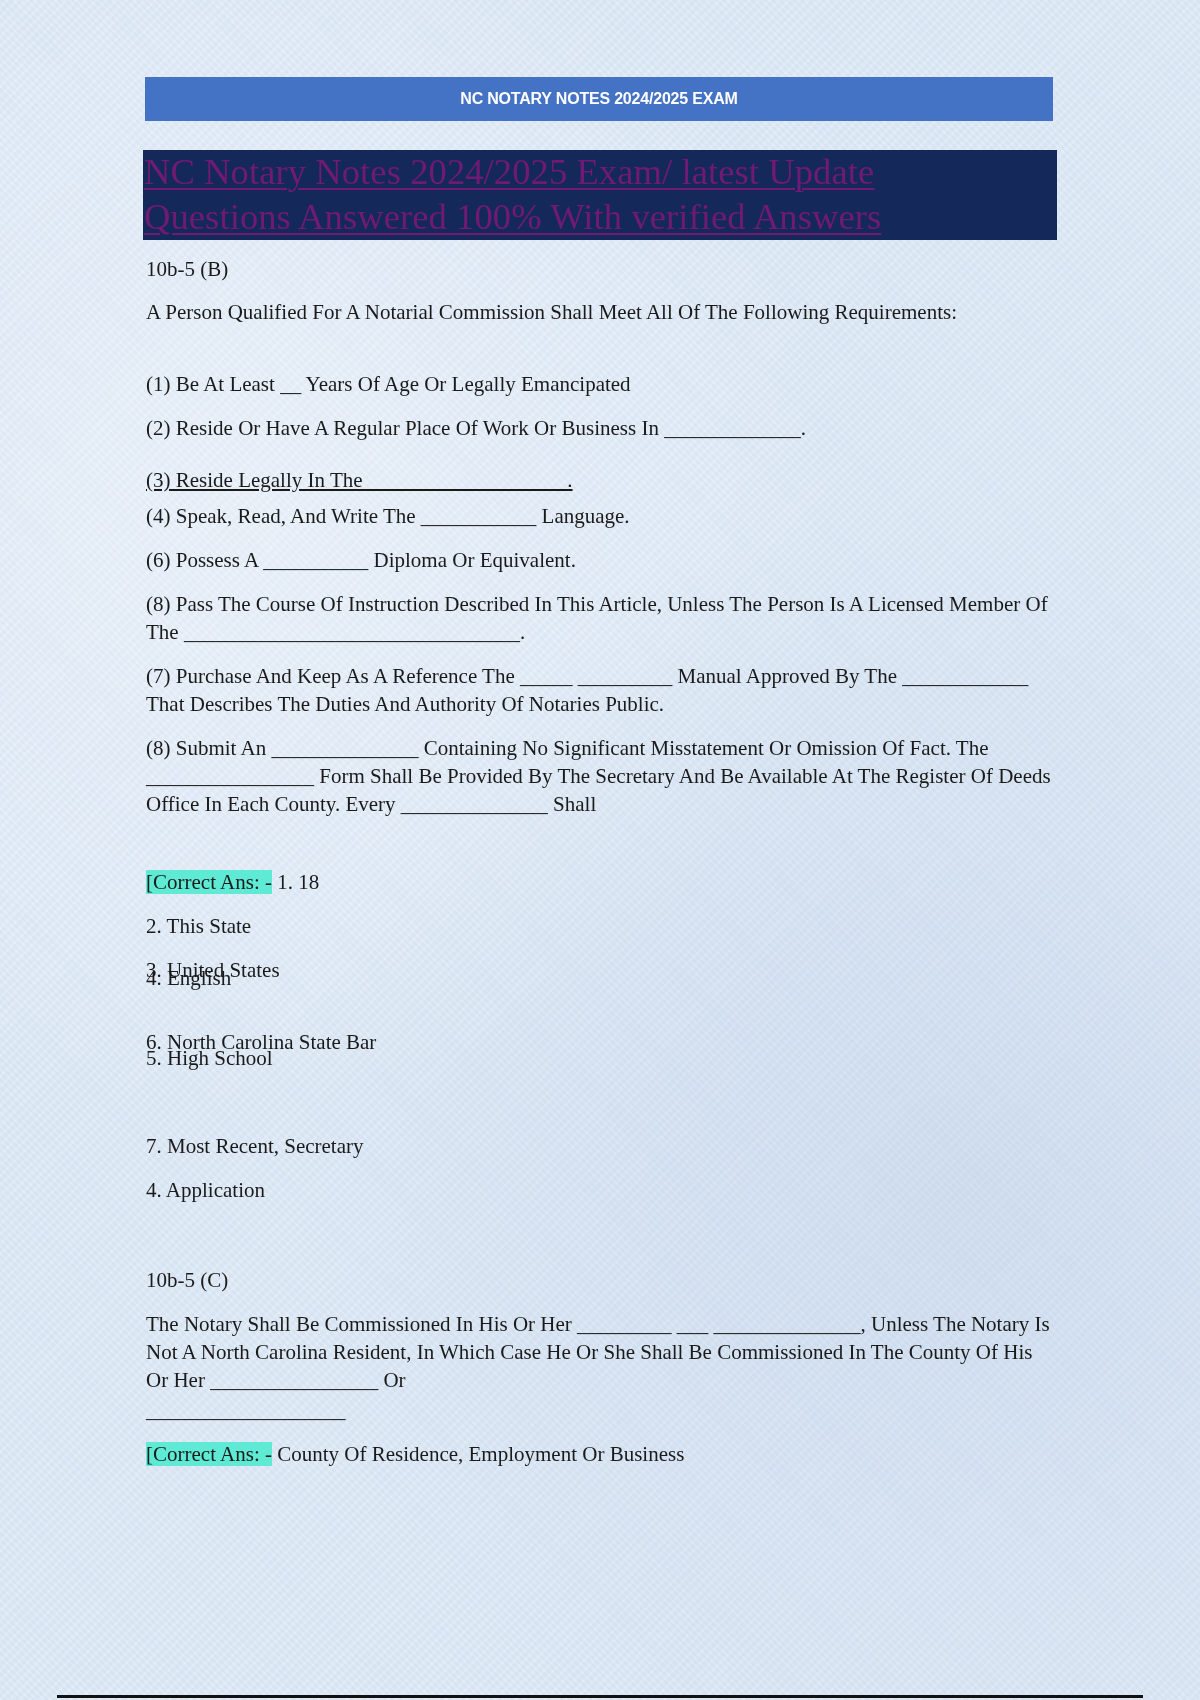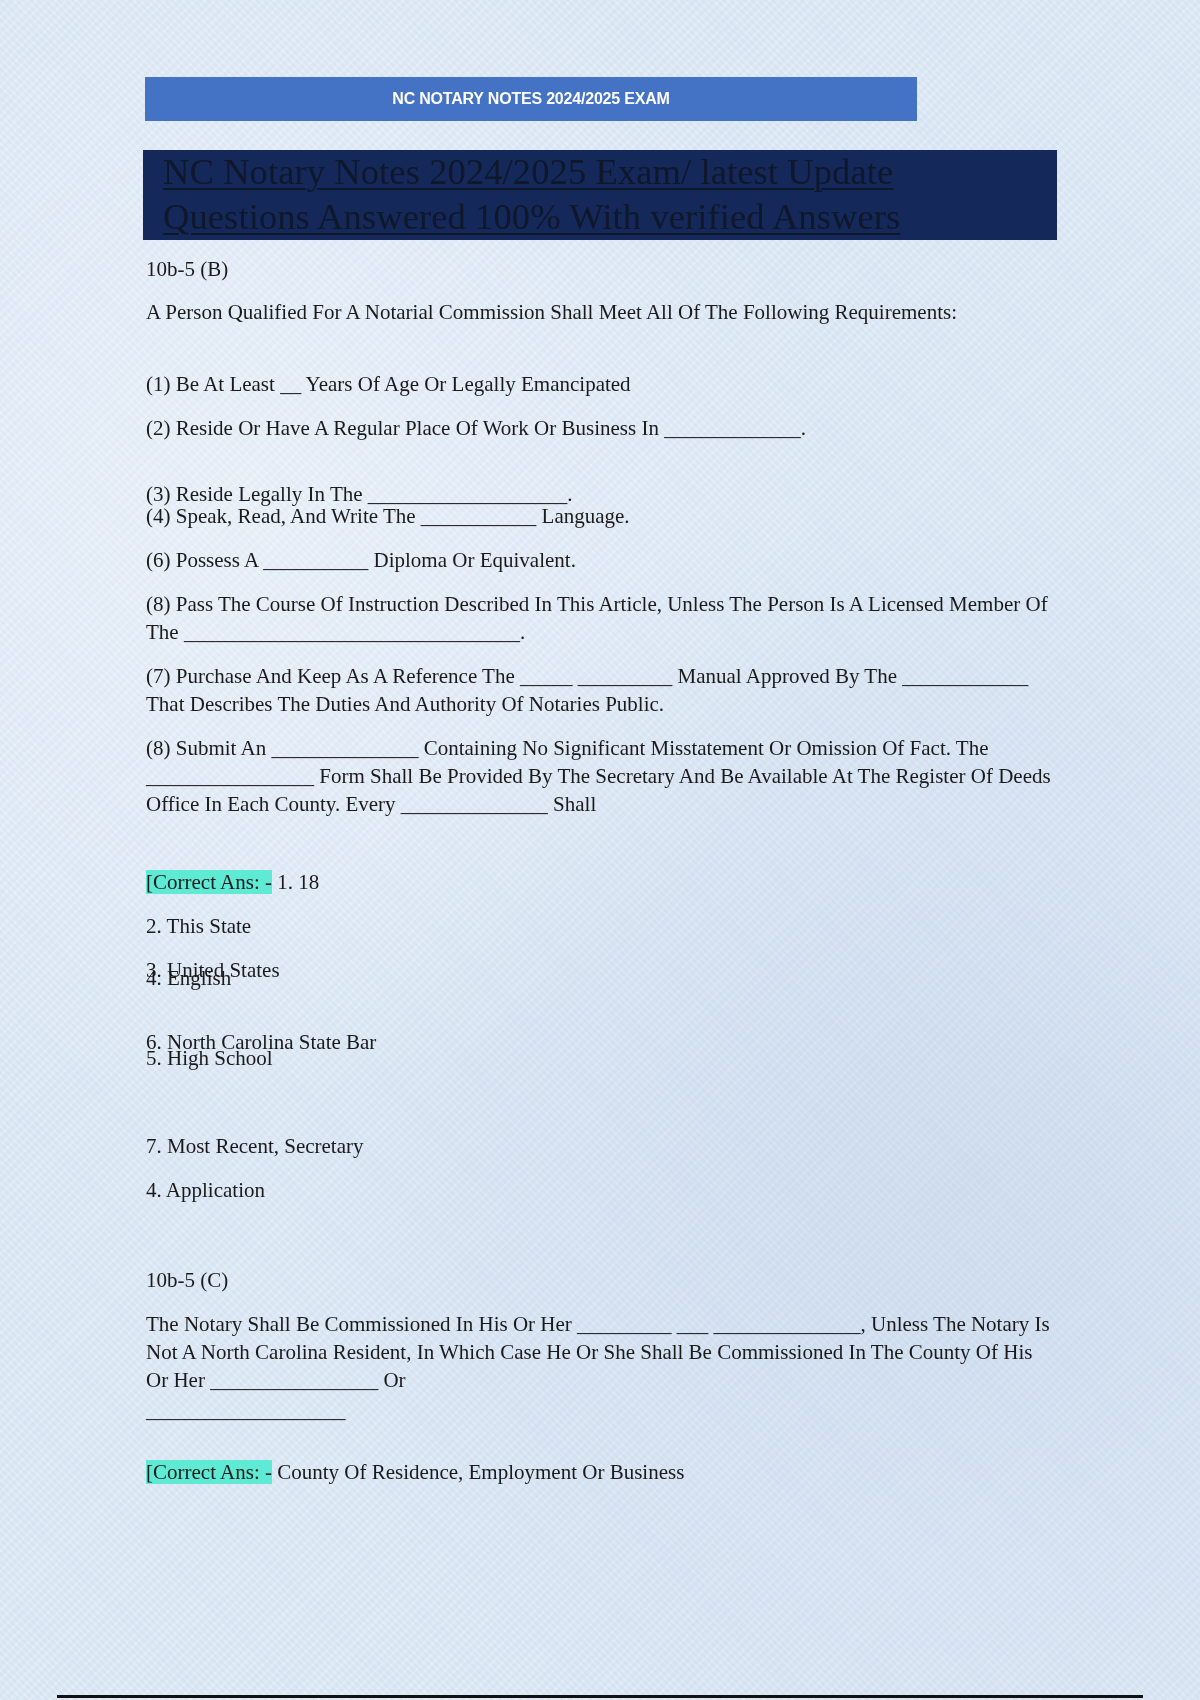--- a/index.html
+++ b/index.html
@@ -8,36 +8,36 @@
       background-color: #dce8f5;
       background-image:
         radial-gradient(circle at 20% 30%, rgba(255,255,255,0.35) 0, rgba(255,255,255,0) 40%),
         radial-gradient(circle at 80% 70%, rgba(180,200,225,0.35) 0, rgba(180,200,225,0) 45%),
         repeating-linear-gradient(45deg, rgba(255,255,255,0.12) 0 2px, rgba(200,215,235,0.12) 2px 5px),
         repeating-linear-gradient(-45deg, rgba(255,255,255,0.10) 0 3px, rgba(190,208,230,0.10) 3px 7px);
       font-family: "DejaVu Serif", serif;
       color: #1a1a1a;
     }
     .header-bar {
-      position: absolute; left: 145px; top: 77px; width: 772px; height: 44px;
+      position: absolute; left: 145px; top: 77px; width: 908px; height: 44px;
       background: #4472c4;
       color: #ffffff; font-family: "Liberation Sans", sans-serif;
       font-weight: bold; font-size: 16px;
       display: flex; align-items: center; justify-content: center;
       letter-spacing: -0.2px;
     }
     .title-box {
       position: absolute; left: 143px; top: 150px; width: 914px; height: 90px;
       background: #15285a;
     }
     .title-line {
-      position: absolute; left: 144px; color: #0f172a;
+      position: absolute; left: 144px; color: #701a75;
       font-family: "Liberation Serif", serif; font-size: 36.5px;
       text-decoration: underline; text-decoration-thickness: 2px;
-      text-underline-offset: 4px; white-space: nowrap; letter-spacing: 0.1px; padding-left: 19px;
+      text-underline-offset: 4px; white-space: nowrap; letter-spacing: 0.1px;
     }
     .p { position: absolute; left: 146px; width: 905px;
       font-family: "Liberation Serif", serif; font-size: 21px; line-height: 28px; }
     .hl { background: #5eead4; }
     .bottom-rule {
       position: absolute; left: 57px; top: 1695px; width: 1086px; height: 3px;
       background: #111;
     }
   </style>
 </head>
@@ -48,38 +48,38 @@
 </div>
 
 <div class="title-box"></div>
 <div class="title-line" style="top:150px;">NC Notary Notes 2024/2025 Exam/ latest Update</div>
 <div class="title-line" style="top:195px;">Questions Answered 100% With verified Answers</div>
 
 <div class="p" style="top:255px;">10b-5 (B)</div>
 <div class="p" style="top:298px;">A Person Qualified For A Notarial Commission Shall Meet All Of The Following Requirements:</div>
 <div class="p" style="top:370px;">(1) Be At Least __ Years Of Age Or Legally Emancipated</div>
 <div class="p" style="top:414px;">(2) Reside Or Have A Regular Place Of Work Or Business In _____________.</div>
-<div class="p" style="top:480px;">(3) Reside Legally In The ___________________.</div>
+<div class="p" style="top:466px;text-decoration:underline;">(3) Reside Legally In The ___________________.</div>
 <div class="p" style="top:502px;">(4) Speak, Read, And Write The ___________ Language.</div>
 <div class="p" style="top:546px;">(6) Possess A __________ Diploma Or Equivalent.</div>
 <div class="p" style="top:590px;">(8) Pass The Course Of Instruction Described In This Article, Unless The Person Is A Licensed Member Of The ________________________________.</div>
 <div class="p" style="top:662px;">(7) Purchase And Keep As A Reference The _____ _________ Manual Approved By The ____________ That Describes The Duties And Authority Of Notaries Public.</div>
 <div class="p" style="top:734px;">(8) Submit An ______________ Containing No Significant Misstatement Or Omission Of Fact. The ________________ Form Shall Be Provided By The Secretary And Be Available At The Register Of Deeds Office In Each County. Every ______________ Shall</div>
 
 <div class="p" style="top:868px;">
   <span class="hl">[Correct Ans: -</span><span> 1. 18</span>
 </div>
 <div class="p" style="top:912px;">2. This State</div>
 <div class="p" style="top:956px;">3. United States</div>
 <div class="p" style="top:964px;">4. English</div>
 <div class="p" style="top:1044px;">5. High School</div>
 <div class="p" style="top:1028px;">6. North Carolina State Bar</div>
 <div class="p" style="top:1132px;">7. Most Recent, Secretary</div>
 <div class="p" style="top:1176px;">4. Application</div>
 
 <div class="p" style="top:1266px;">10b-5 (C)</div>
 <div class="p" style="top:1310px;">The Notary Shall Be Commissioned In His Or Her _________ ___ ______________, Unless The Notary Is Not A North Carolina Resident, In Which Case He Or She Shall Be Commissioned In The County Of His Or Her ________________ Or</div>
 <div class="p" style="top:1396px;">___________________</div>
-<div class="p" style="top:1440px;margin-top:18px;">
+<div class="p" style="top:1440px;">
   <span class="hl">[Correct Ans: -</span><span> County Of Residence, Employment Or Business</span>
 </div>
 
 <div class="bottom-rule"></div>
 
 </body></html>

